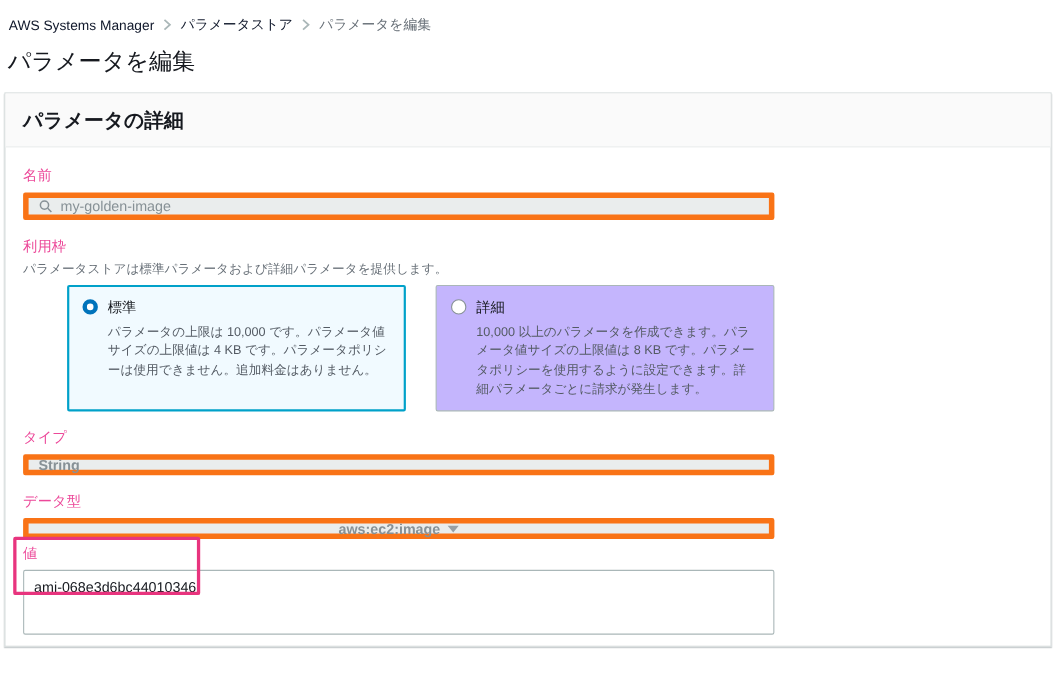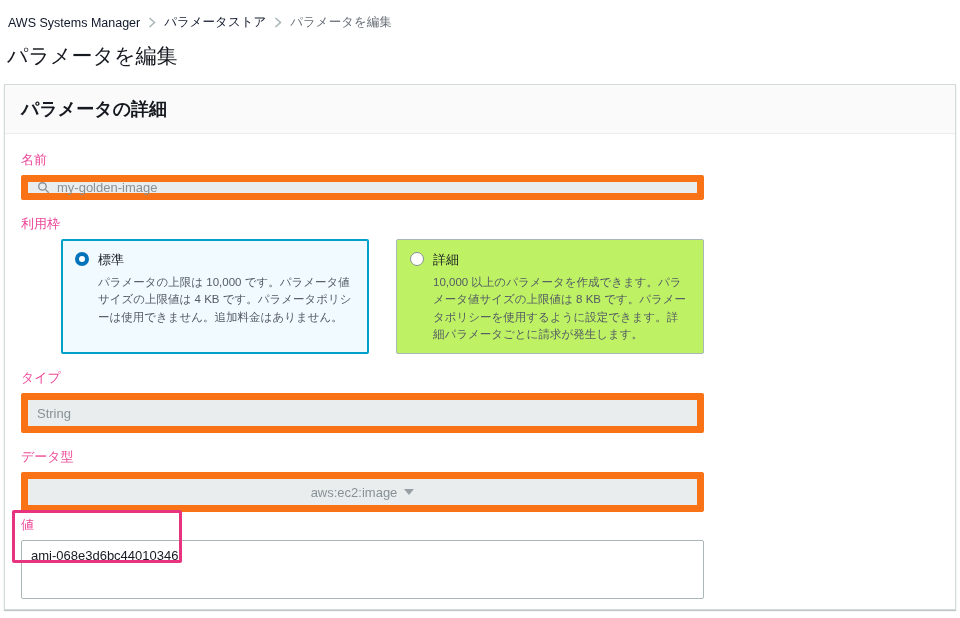--- a/index.html
+++ b/index.html
@@ -24,34 +24,34 @@
   .card { margin:14px 4px 0 4px; background:#fff; border:1px solid #d5dbdb;
           box-shadow:0 1px 1px 0 rgba(0,28,36,0.25); }
   .card-header { background:#fafafa; border-bottom:1px solid #eaeded;
                  padding:12px 20px 12px 16px; font-size:18px; font-weight:bold; }
   .card-body { padding:17px 0 10px 16px; }
 
   .group { width:683px; margin-bottom:15px; }
   .label-row { font-size:13px; color:#ec4899; margin-bottom:6px; }
   .optional { font-style:italic; margin-left:4px; }
 
-  .field-disabled { width:683px; height:25px; background:#eaeded; border:7px solid #f97316;
+  .field-disabled { width:683px; height:25px; background:#eaeded; border:5px solid #f97316;
                     border-radius:2px; display:flex; align-items:center; gap:7px;
                     padding:0 9px; color:#879196; font-size:13px; }
-  .field-disabled.short { height:40px; }
+  .field-disabled.short { height:19px;font-weight:bold; }
   .select-disabled { justify-content:center; }
   .caret-down { width:0; height:0; border-left:5px solid transparent;
                 border-right:5px solid transparent; border-top:6px solid #98a0a5; }
 
   .input-text { width:683px; height:26px; border:1px solid #aab7b8; border-radius:2px;
                 padding:0 8px; font-size:13px; font-family:inherit; color:#16191f; background:#fff; }
 
   .tier-helper { font-size:11.5px; color:#687078; margin:-2px 0 7px; }
   .tiles { display:flex; gap:27px;padding-left:40px; }
-  .tile { width:336px; border:1px solid #aab7b8; border-radius:2px; background:#bef264;
+  .tile { width:336px; border:1px solid #aab7b8; border-radius:2px; background:#c4b5fd;
           padding:11px 14px 10px 13px; display:flex; gap:9px; cursor:pointer; }
   .tile.selected { border:2px solid #00a1c9; background:#f1faff; padding:10px 13px 9px 12px; }
   .radio { width:14px; height:14px; border-radius:50%; flex:none; margin-top:1px; background:#fff; }
   .radio.checked { border:4.5px solid #0073bb; }
   .radio.unchecked { border:1px solid #879196; }
   .tile-title { font-size:13px; color:#16191f; margin-bottom:5px; }
   .tile-desc { font-size:11.5px; color:#545b64; line-height:1.5; }
 
   .value-group { position:relative; margin-bottom:0; }
   .annotation-box { position:absolute; border:3px solid #e8347e; border-radius:2px;
@@ -100,20 +100,21 @@
               <line x1="10.3" y1="10.3" x2="14.4" y2="14.4" stroke="#879196" stroke-width="1.7"></line>
             </svg>
           </span>
           <span>my-golden-image</span>
         </div>
       </div>
 
 
       <div class="group">
         <div class="label-row">利用枠</div>
+        <div class="tier-helper">パラメータストアは標準パラメータおよび詳細パラメータを提供します。</div>
         <div class="tiles">
           <div class="tile selected">
             <span class="radio checked"></span>
             <span>
               <div class="tile-title">標準</div>
               <div class="tile-desc">パラメータの上限は 10,000 です。パラメータ値サイズの上限値は 4 KB です。パラメータポリシーは使用できません。追加料金はありません。</div>
             </span>
           </div>
           <div class="tile">
             <span class="radio unchecked"></span>

